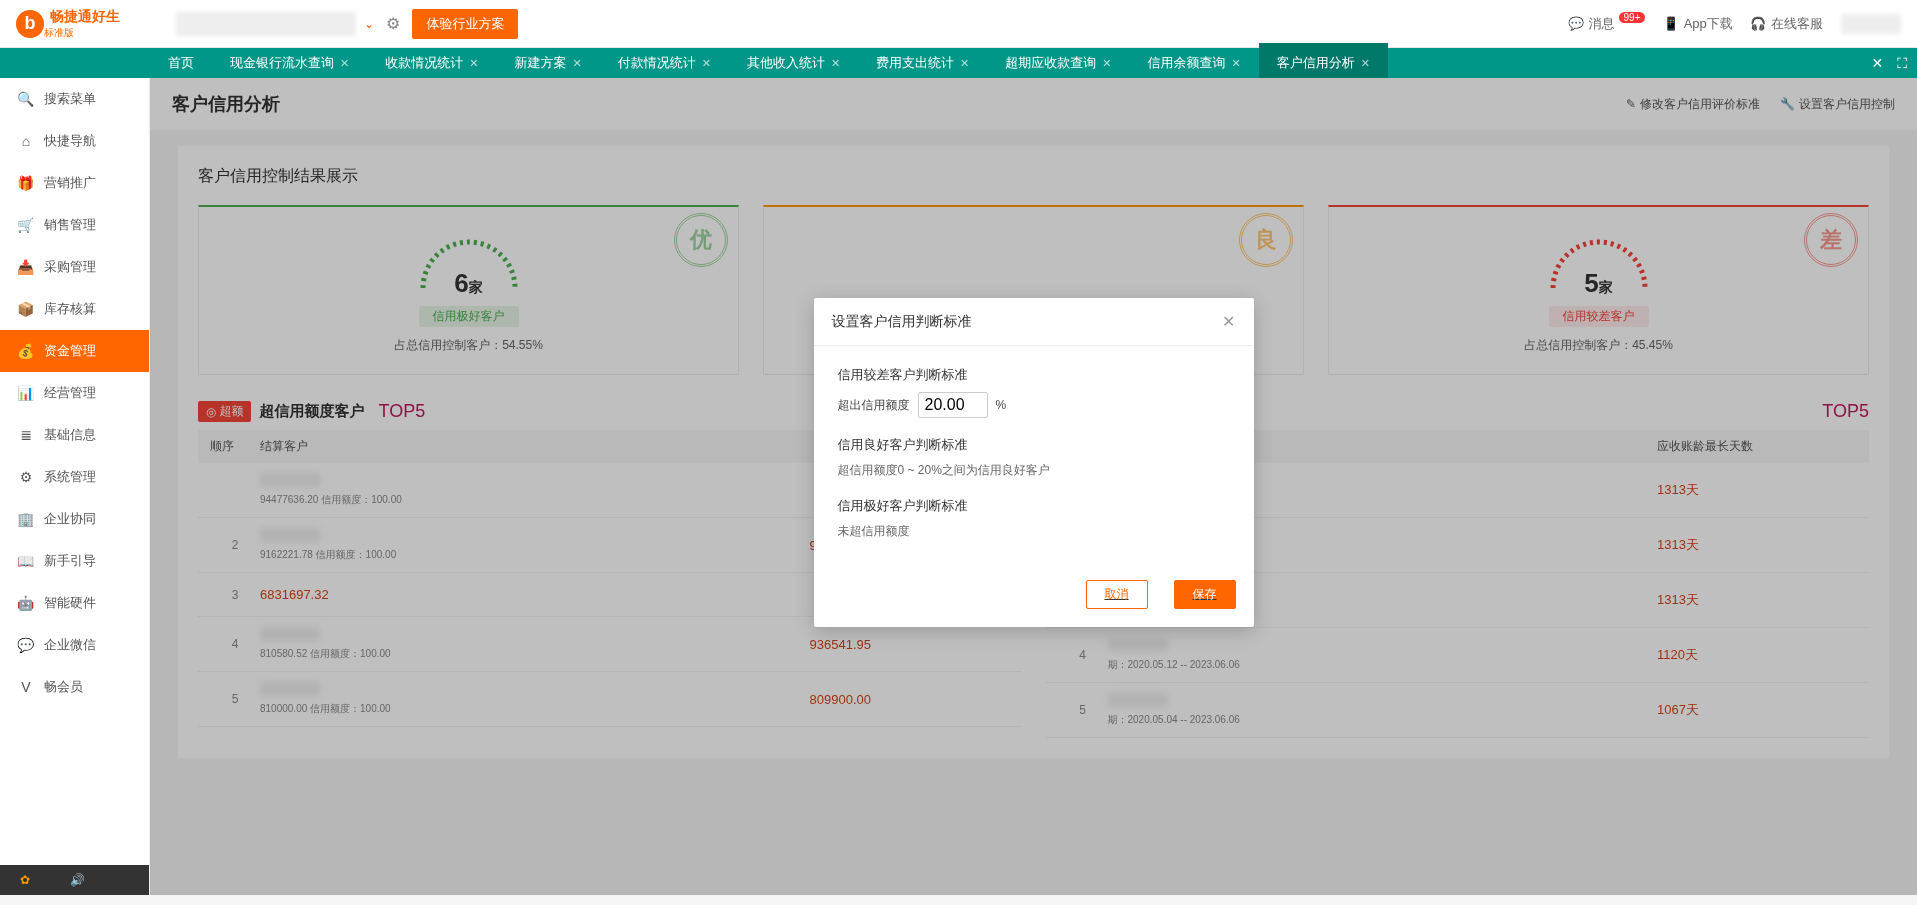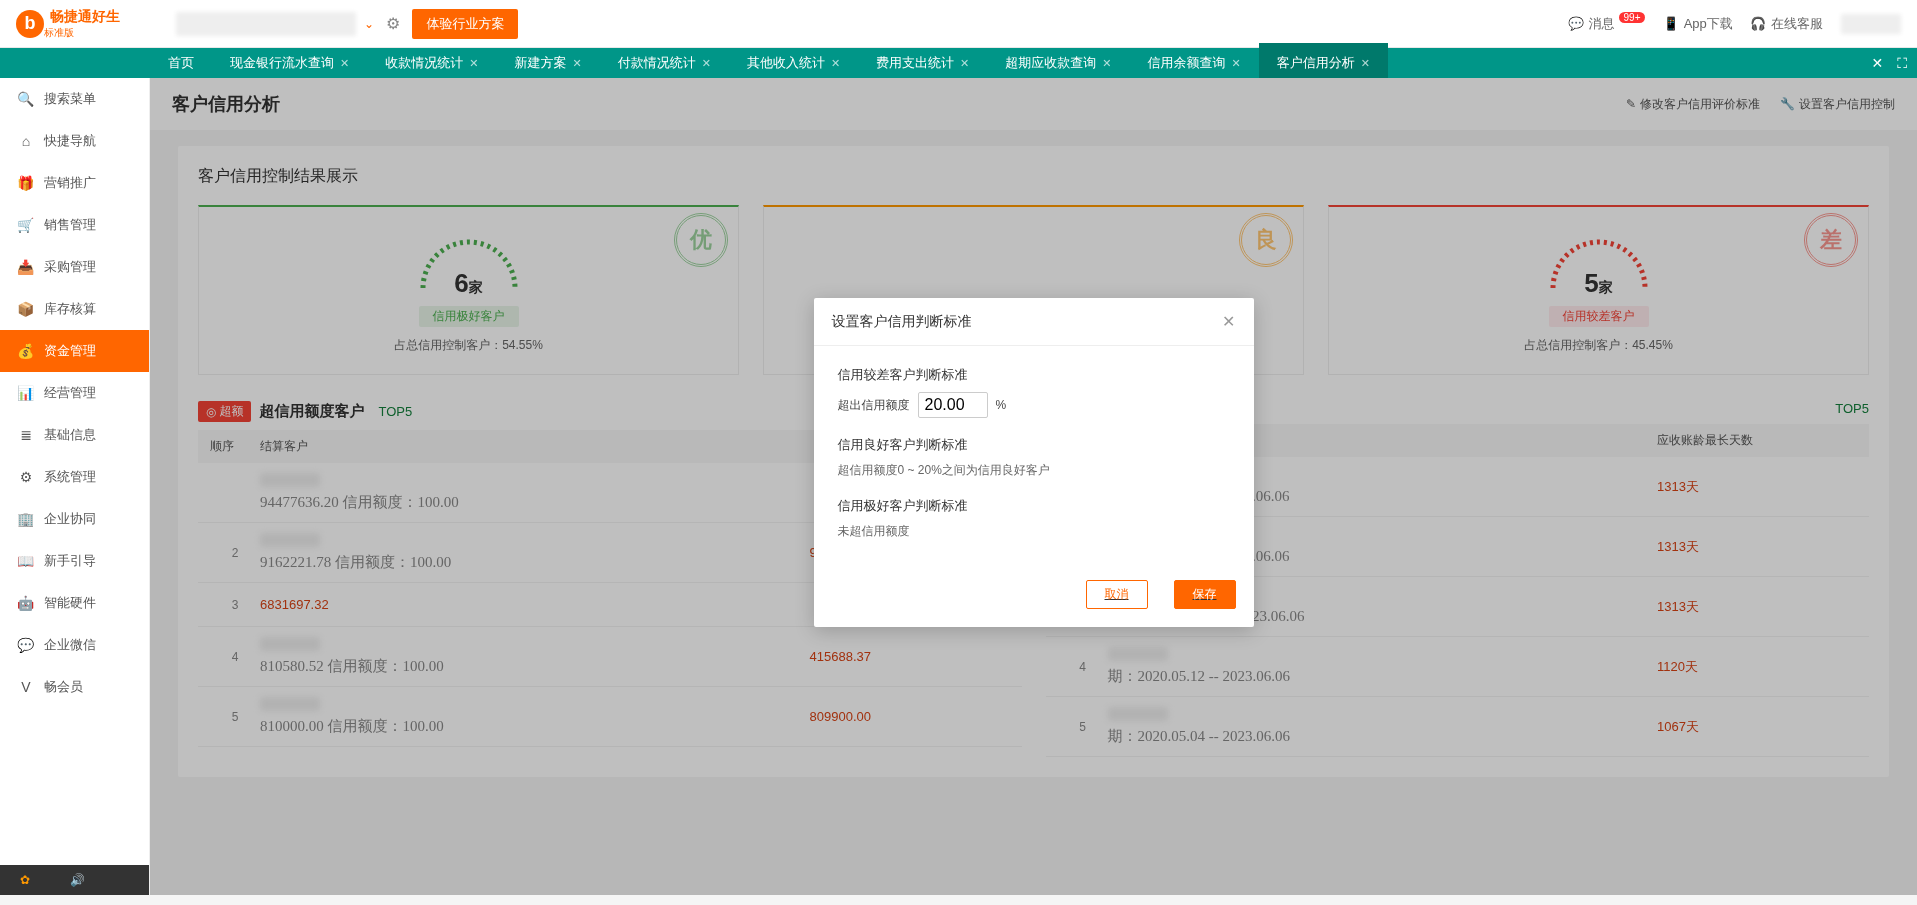--- a/index.html
+++ b/index.html
@@ -59,30 +59,30 @@
 .card-label { padding: 2px 14px; font-size: 12px; border-radius: 2px; margin-top: 2px; }
 .card-label.g { background: #e8f5e9; color: #4caf50; }
 .card-label.r { background: #ffebee; color: #f44336; }
 .card-sub { margin-top: 10px; color: #666; font-size: 12px; }
 
 .lists { display: flex; gap: 24px; margin-top: 26px; }
 .list { flex: 1; }
 .list-head { display: flex; align-items: center; gap: 8px; margin-bottom: 8px; }
 .list-tag { background: #f44336; color: #fff; padding: 2px 8px; border-radius: 2px; font-size: 12px; display: flex; align-items: center; gap: 3px; }
 .list-title { font-size: 15px; font-weight: bold; }
-.list-top5 { color: #15803d; font-size: 13px; margin-left: 6px; }
+.list-top5 { color: #be185d; font-size: 18px; margin-left: 6px; }
 .thead { background: #f7f7f7; display: flex; padding: 8px 12px; color: #555; font-size: 12px; }
 .th1 { width: 50px; }
 .th2 { flex: 1; }
 .th3 { width: 200px; }
 .row { display: flex; padding: 10px 12px; border-bottom: 1px solid #f2f2f2; align-items: center; font-size: 12px; min-height: 44px; }
 .rank { width: 50px; text-align: center; color: #888; }
 .rcust { flex: 1; }
 .rcust-name { color: #444; filter: blur(3px); background: #eee; display: inline-block; width: 60px; height: 14px; margin-bottom: 3px; border-radius: 2px; }
-.rcust-line { color: #888; font-size: 15px; font-family: Liberation Serif, serif; }
+.rcust-line { color: #888; font-size: 10px; }
 .rval { width: 200px; color: #d84315; font-size: 13px; }
 
 .modal-mask { position: absolute; inset: 0; background: rgba(0,0,0,.25); display: flex; align-items: flex-start; justify-content: center; }
 .modal { background: #fff; width: 440px; margin-top: 220px; border-radius: 2px; box-shadow: 0 4px 20px rgba(0,0,0,.2); }
 .modal-head { display: flex; align-items: center; padding: 14px 18px; border-bottom: 1px solid #eee; }
 .modal-title { font-size: 14px; font-weight: 500; }
 .modal-close { margin-left: auto; cursor: pointer; color: #999; font-size: 16px; }
 .modal-body { padding: 20px 24px 10px; font-size: 12px; color: #444; }
 .mb-section { margin-bottom: 18px; }
 .mb-label { font-size: 13px; color: #333; margin-bottom: 8px; }
@@ -286,21 +286,21 @@
                   <div class="rcust"><span class="rcust-name"></span><div class="rcust-line">9162221.78  信用额度：100.00</div></div>
                   <div class="rval">9162121.78</div>
                 </div>
                 <div class="row">
                   <div class="rank">3</div>
                   <div class="rval">6831697.32</div>
                 </div>
                 <div class="row">
                   <div class="rank">4</div>
                   <div class="rcust"><span class="rcust-name"></span><div class="rcust-line">810580.52  信用额度：100.00</div></div>
-                  <div class="rval">415688.37</div>
+                  <div class="rval">936541.95</div>
                 </div>
                 <div class="row">
                   <div class="rank">5</div>
                   <div class="rcust"><span class="rcust-name"></span><div class="rcust-line">810000.00  信用额度：100.00</div></div>
                   <div class="rval">809900.00</div>
                 </div>
               </div>
           </div>
 
           <div class="list">

